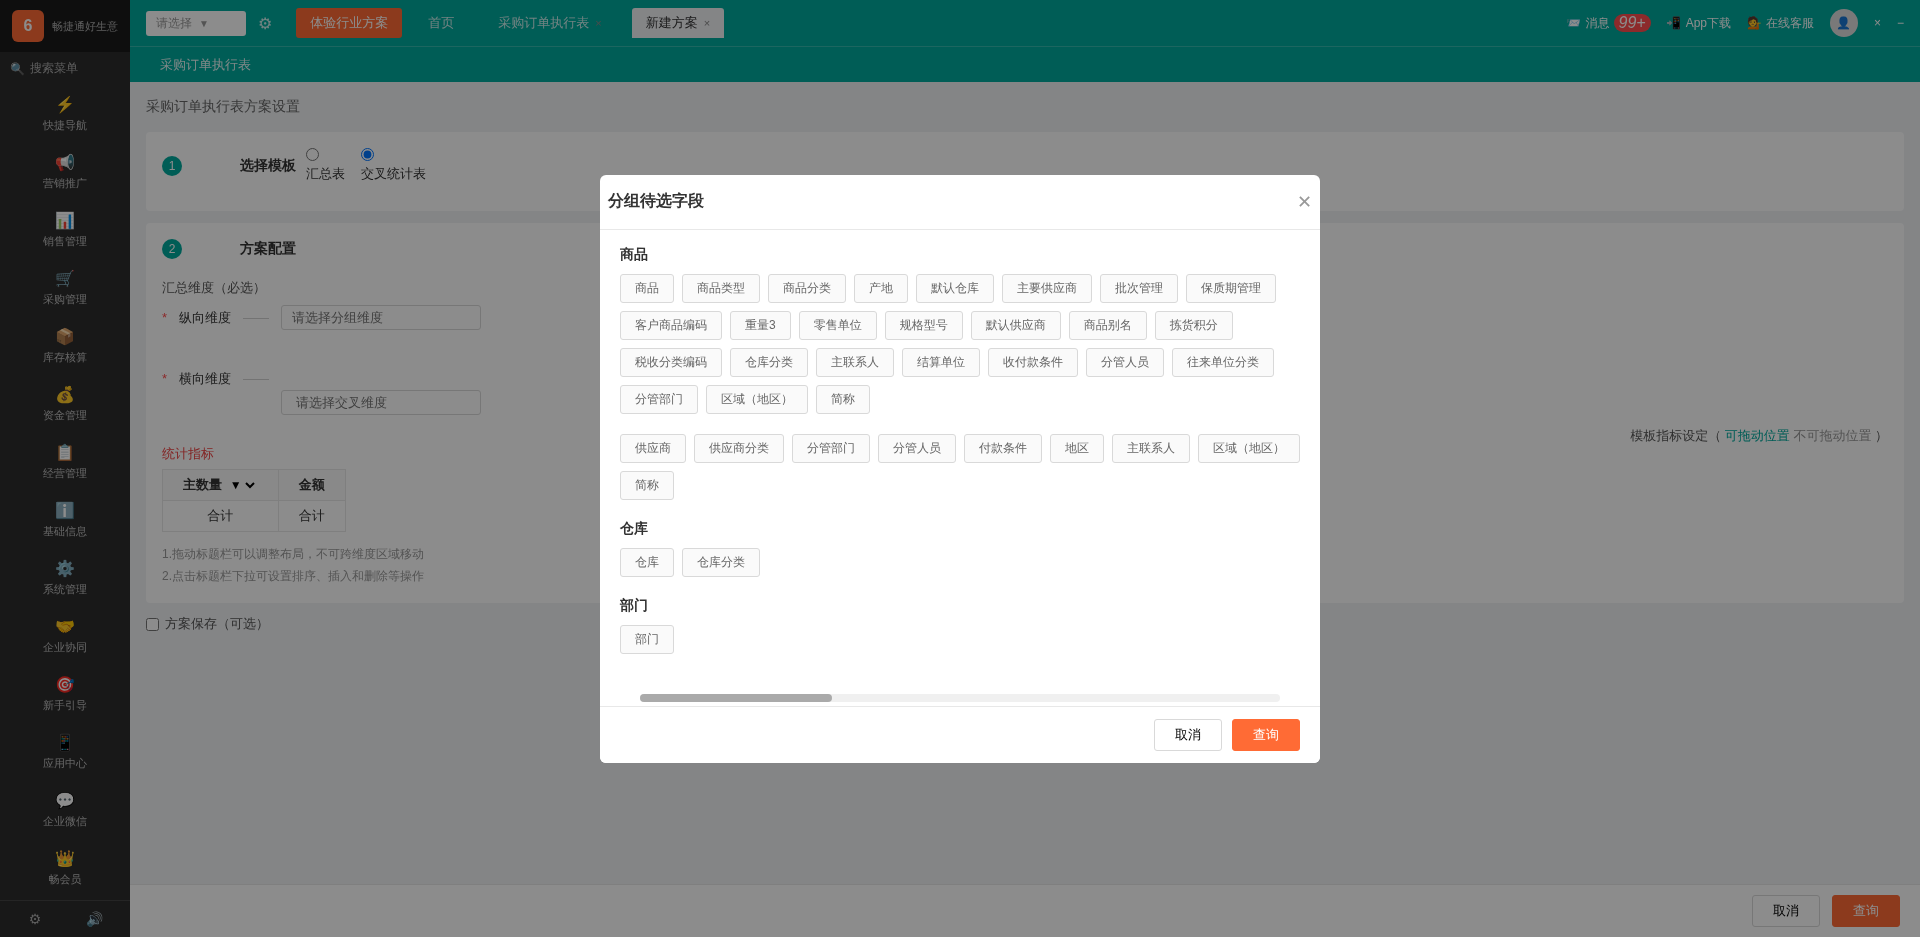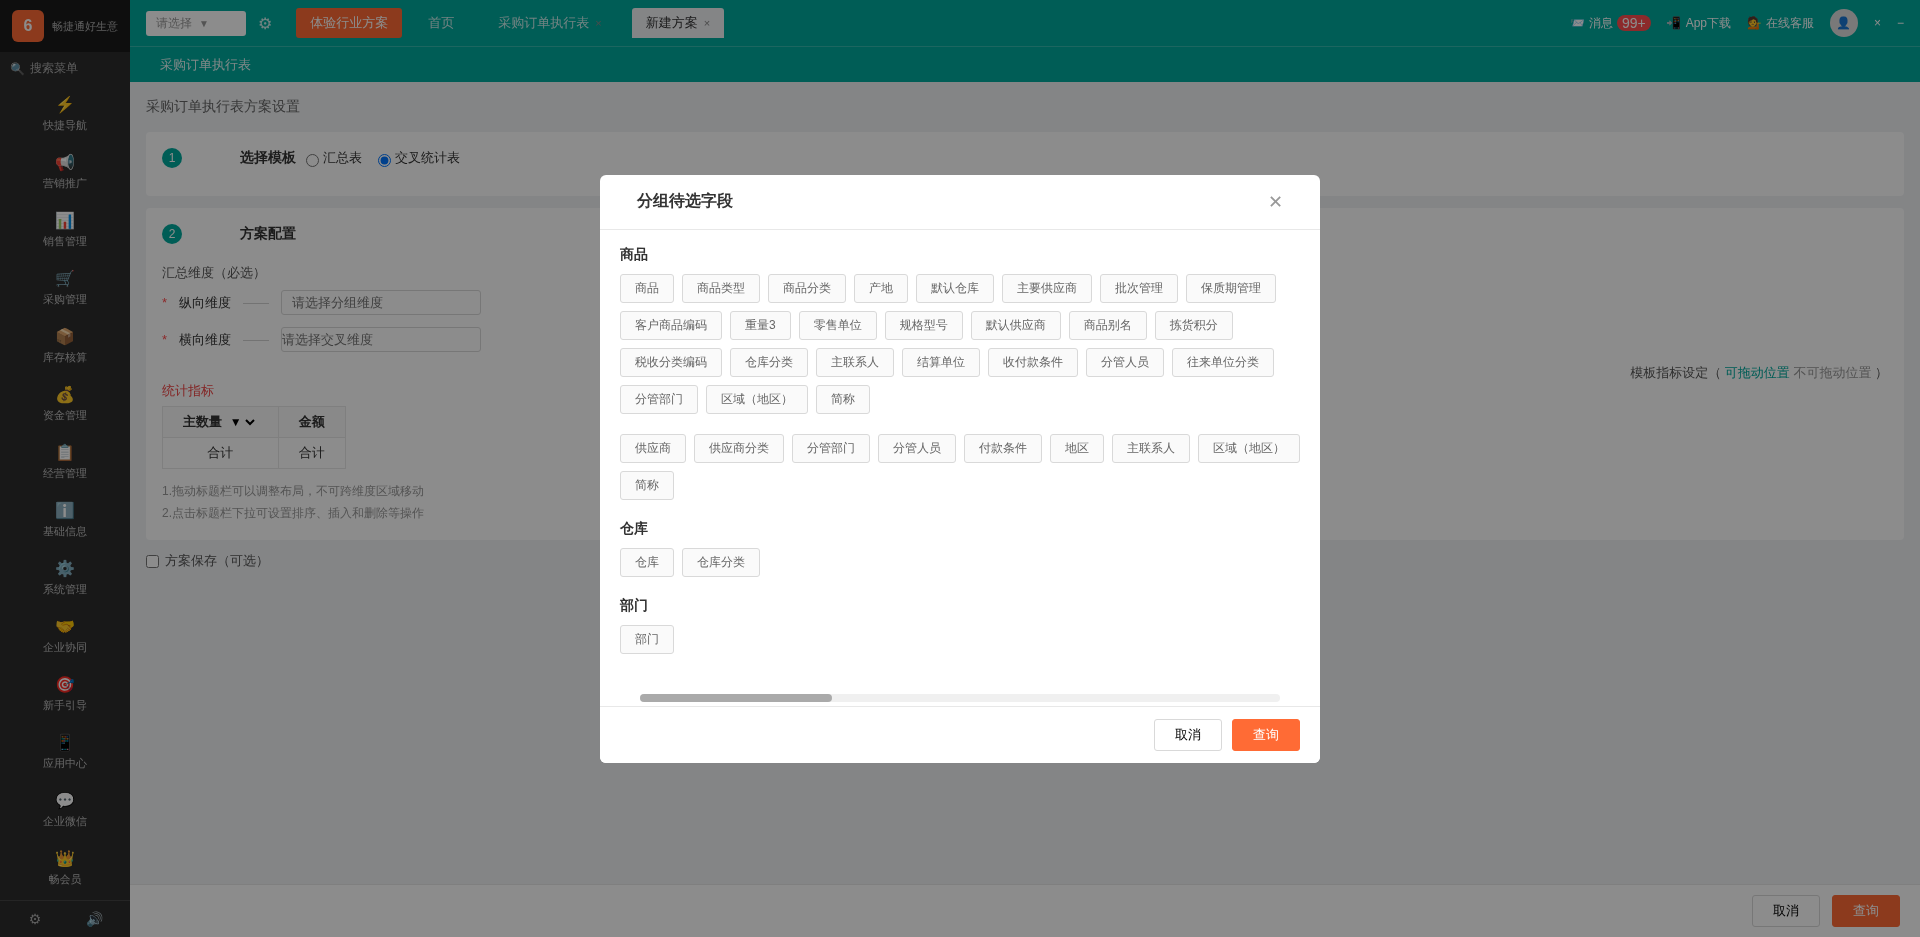--- a/index.html
+++ b/index.html
@@ -23,47 +23,47 @@
     .main-area { flex: 1; display: flex; flex-direction: column; overflow: hidden; }
 
     
     .topbar { background: #00a99d; display: flex; align-items: center; padding: 17px 16px; height: 46px; gap: 12px; }
     .topbar-tabs { display: flex; gap: 16px; flex: 1; }
     .topbar-tab { padding: 6px 14px; border-radius: 3px 3px 0 0; cursor: pointer; font-size: 13px; color: rgba(255,255,255,0.8); display: flex; align-items: center; gap: 6px; }
     .topbar-tab.active { background: #f0f2f5; color: #333; }
     .topbar-tab .close { font-size: 11px; color: #888; }
     .topbar-right { display: flex; align-items: center; gap: 16px; color: white; font-size: 12px; }
     .topbar-right-item { display: flex; align-items: center; gap: 4px; cursor: pointer; }
-    .badge { background: #ff4d4f; color: white; border-radius: 10px; padding: 0 5px; font-size: 14px; min-width: 18px; text-align: center; }
+    .badge { background: #ff4d4f; color: white; border-radius: 10px; padding: 0 5px; font-size: 16px; min-width: 18px; text-align: center; font-style: italic; }
 
     
     .navbar { background: #00a99d; border-top: 1px solid rgba(255,255,255,0.2); display: flex; align-items: center; padding: 0 16px; height: 36px; }
     .navbar-item { padding: 6px 14px; color: rgba(255,255,255,0.9); cursor: pointer; font-size: 13px; }
 
     
     .page-content { flex: 1; padding: 16px; overflow: auto; background: #f0f2f5; }
     .page-title { font-size: 14px; color: #666; margin-bottom: 16px; }
     .section-card { background: white; border-radius: 4px; padding: 16px; margin-bottom: 12px; }
     .step-header { display: flex; align-items: center; gap: 10px; margin-bottom: 12px; }
     .step-num { width: 20px; height: 20px; background: #00a99d; color: white; border-radius: 50%; display: flex; align-items: center; justify-content: center; font-size: 12px; }
     .step-title { font-size: 14px; font-weight: bold; margin-left: 48px; }
     .radio-group { display: flex; gap: 16px; align-items: center; }
-    .radio-item { display: flex; align-items: flex-end; gap: 4px; cursor: pointer; font-size: 13px; }
+    .radio-item { display: flex; align-items: flex-start; gap: 4px; cursor: pointer; font-size: 13px; flex-direction: column; }
 
     
     .bottombar { background: white; border-top: 1px solid #e8e8e8; padding: 10px 20px; display: flex; justify-content: flex-end; gap: 12px; }
     .btn { padding: 6px 20px; border-radius: 3px; cursor: pointer; font-size: 13px; border: 1px solid #d9d9d9; background: white; }
     .btn-primary { background: #ff6b35; color: white; border-color: #ff6b35; }
 
     
     .overlay { position: fixed; top: 0; left: 0; right: 0; bottom: 0; background: rgba(0,0,0,0.45); z-index: 100; display: flex; align-items: center; justify-content: center; }
 
     
     .modal { background: white; border-radius: 6px; width: 720px; max-height: 600px; display: flex; flex-direction: column; position: relative; }
-    .modal-header { padding: 16px 37px; border-bottom: 1px solid #e8e8e8; display: flex; justify-content: space-between; align-items: center; }
+    .modal-header { padding: 16px 8px; border-bottom: 1px solid #e8e8e8; display: flex; justify-content: space-between; align-items: center; }
     .modal-title { font-size: 16px; font-weight: bold; color: #333; }
     .modal-close { cursor: pointer; color: #999; font-size: 18px; }
     .modal-body { flex: 1; overflow-y: auto; padding: 16px 20px; }
     .modal-footer { padding: 12px 20px; border-top: 1px solid #e8e8e8; display: flex; justify-content: flex-end; gap: 10px; background: white; border-radius: 0 0 6px 6px; }
 
     
     .field-section { margin-bottom: 20px; }
     .field-section-title { font-size: 14px; font-weight: bold; color: #333; margin-bottom: 10px; }
     .field-tags { display: flex; flex-wrap: wrap; gap: 8px; }
     .field-tag { padding: 5px 14px; border: 1px solid #d9d9d9; border-radius: 3px; cursor: pointer; font-size: 12px; color: #666; background: #fafafa; }
@@ -243,21 +243,21 @@
         <div style="display:flex; align-items:center; gap:12px; margin-bottom:12px;">
           <span style="color:#ff4d4f;">*</span>
           <span>纵向维度</span>
           <span style="color:#ccc;">——</span>
           <input style="border: 1px solid rgb(217, 217, 217); padding: 4px 10px; border-radius: 3px; font-size: 13px; color: rgb(170, 170, 170); width: 200px;" type="text" placeholder="请选择分组维度">
         </div>
         <div style="display:flex; align-items:center; gap:12px; margin-bottom:12px;">
           <span style="color:#ff4d4f;">*</span>
           <span>横向维度</span>
           <span style="color:#ccc;">——</span>
-          <input style="border: 1px solid rgb(217, 217, 217); padding: 4px 0; border-radius: 3px; font-size: 13px; color: rgb(170, 170, 170); width: 200px;" type="text" placeholder="请选择交叉维度">
+          <input style="border: 1px solid rgb(217, 217, 217); padding: 4px 14px; border-radius: 3px; font-size: 13px; color: rgb(170, 170, 170); width: 200px; margin-top: 48px;" type="text" placeholder="请选择交叉维度">
         </div>
         <div style="color:#555; font-size:13px; margin-bottom:0;text-align:right;">
           <span>模板指标设定（</span>
           <span style="color:#00a99d; cursor:pointer;">可拖动位置</span>
           <span>  </span>
           <span style="color:#999;">不可拖动位置</span>
           <span>）</span>
         </div>
         <div style="margin-bottom:12px;">
           <div style="color:#ef4444; font-size:13px; margin-bottom:6px;">统计指标</div>

